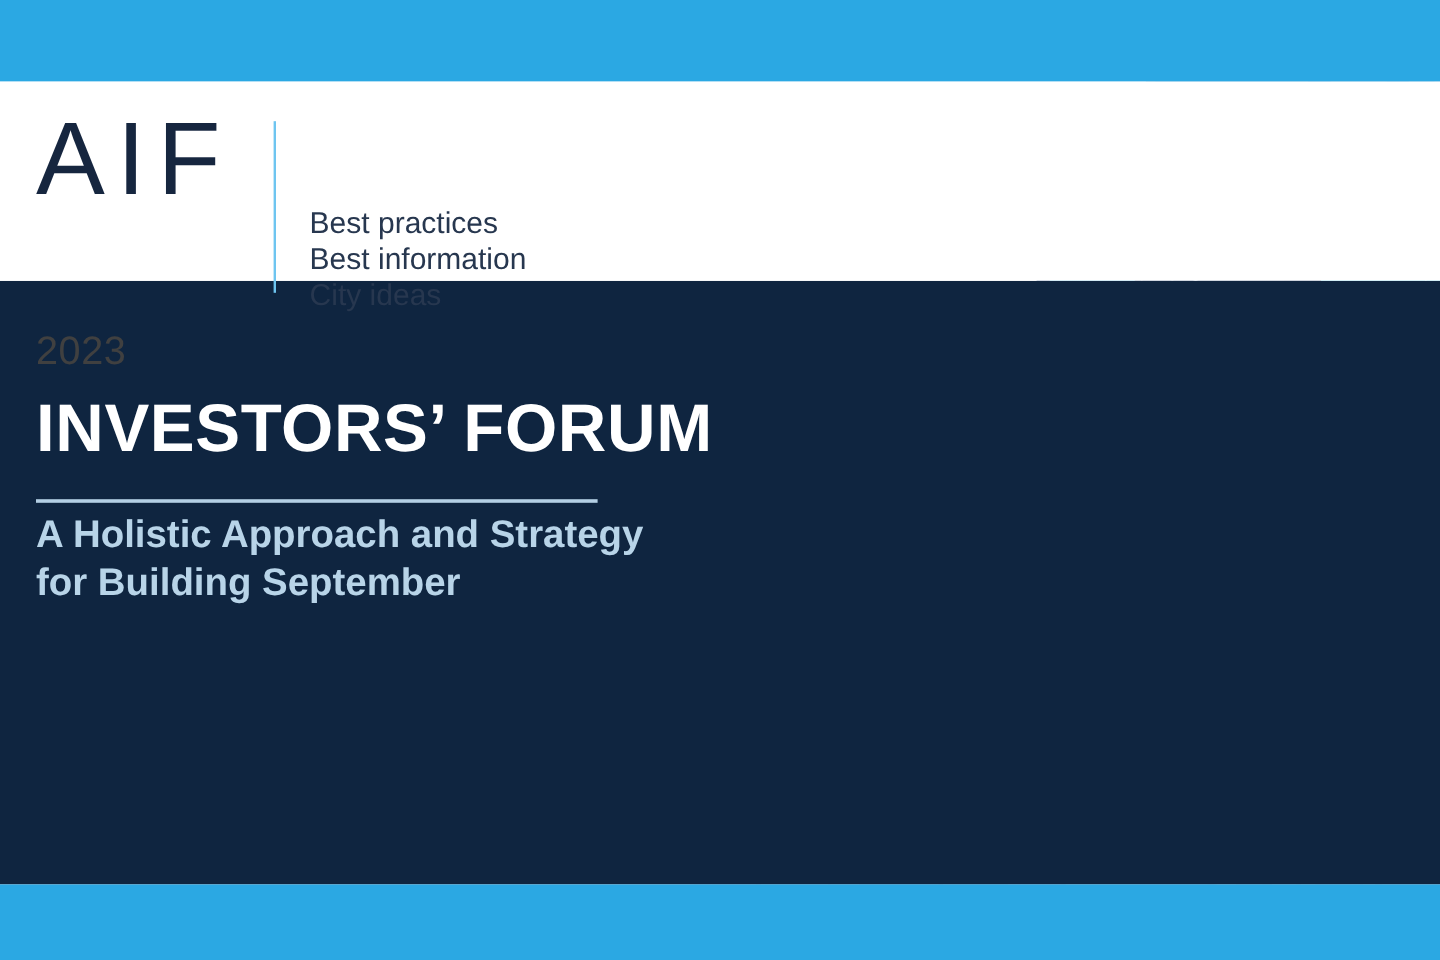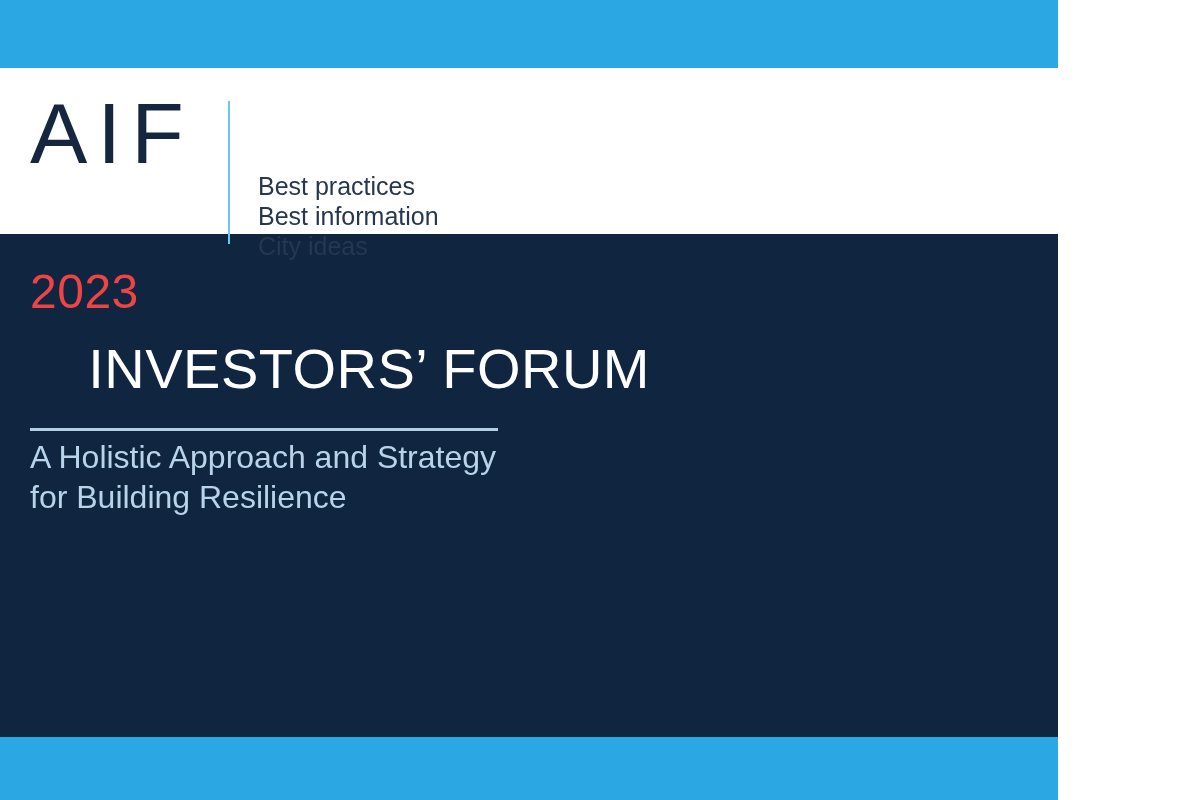--- a/index.html
+++ b/index.html
@@ -6,21 +6,21 @@
     margin: 0;
     padding: 0;
     background: #ffffff;
   }
   body {
     font-family: "Liberation Sans", sans-serif;
   }
 
   #banner {
     position: relative;
-    width: 1058px;
+    width: 1200px;
     height: 800px;
     overflow: hidden;
     background: #ffffff;
   }
 
   
   .band {
     position: absolute;
     left: 0;
     width: 1200px;
@@ -253,44 +253,43 @@
 
   
   #headline {
     position: absolute;
     left: 30px;
     top: 264px;
     width: 620px;
   }
 
   #year {
-    font-size: 48px;
+    font-size: 33px;
     line-height: 56px;
     font-weight: 300;
-    color: #ef4444;
+    color: #404040;
     letter-spacing: 0.5px;
   }
 
   #title-main {
     font-size: 74px;
     line-height: 80px;
     font-weight: 700;
     color: #ffffff;
     letter-spacing: 0px;
     margin-top: 6px;
   }
 
   #title-sub {
     font-size: 56px;
     line-height: 62px;
-    font-weight: 400;
+    font-weight: 700;
     color: #ffffff;
     letter-spacing: 0.5px;
-    margin-top: 18px;
-    text-align: right;
+    margin-top: 6px;
   }
 
   #rule {
     width: 468px;
     height: 3px;
     background: #b4cfe4;
     margin-top: 28px;
   }
 
   #date-line {
@@ -302,21 +301,21 @@
     white-space: nowrap;
   }
 
   #subtitle {
     font-size: 32px;
     line-height: 40px;
     font-weight: 400;
     color: #b8d4e8;
     margin-top: 6px;
   }
-  #subtitle div { white-space: nowrap; }
+  #subtitle div { white-space: nowrap; font-weight: bold; }
 </style>
 </head>
 <body>
 
 <div id="banner">
 
   <div id="photo">
     <div class="ph-sky"></div>
     <div class="ph-globe-dark"></div>
 
@@ -420,17 +419,17 @@
       <div>City ideas</div>
     </div>
   </div>
 
   <div id="headline">
     <div id="year">2023</div>
     <div id="title-sub">INVESTORS’ FORUM</div>
     <div id="rule"></div>
     <div id="subtitle">
       <div>A Holistic Approach and Strategy</div>
-      <div>for Building Resilience</div>
+      <div>for Building September</div>
     </div>
   </div>
 
 </div>
 
 </body></html>

